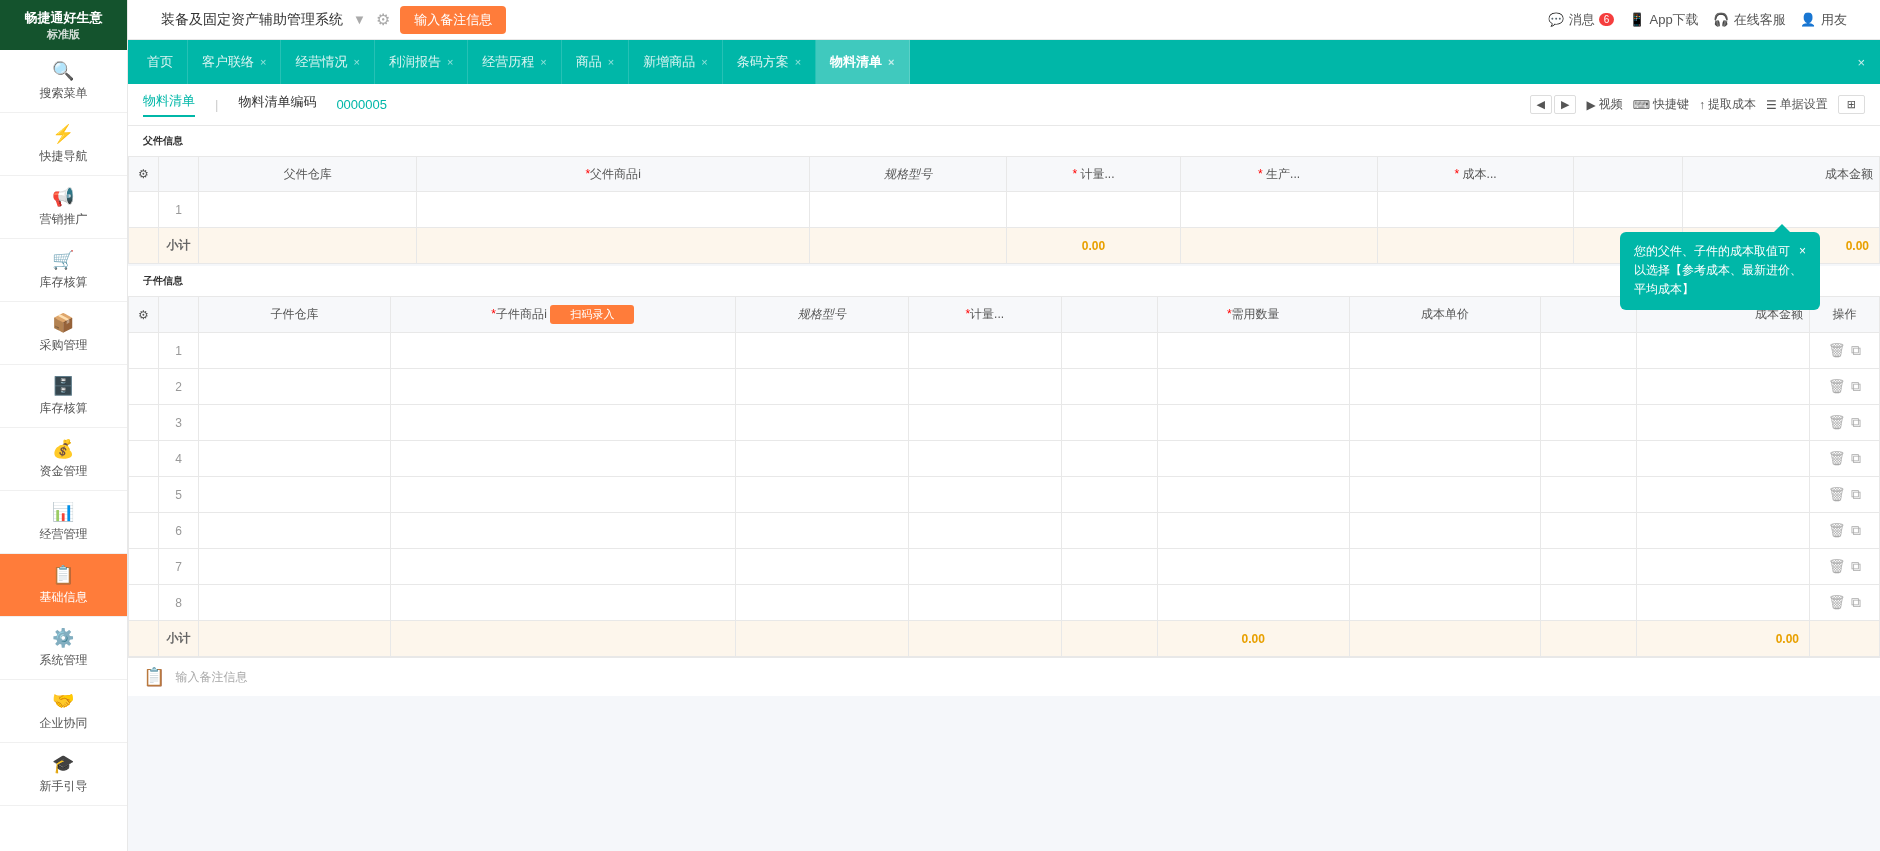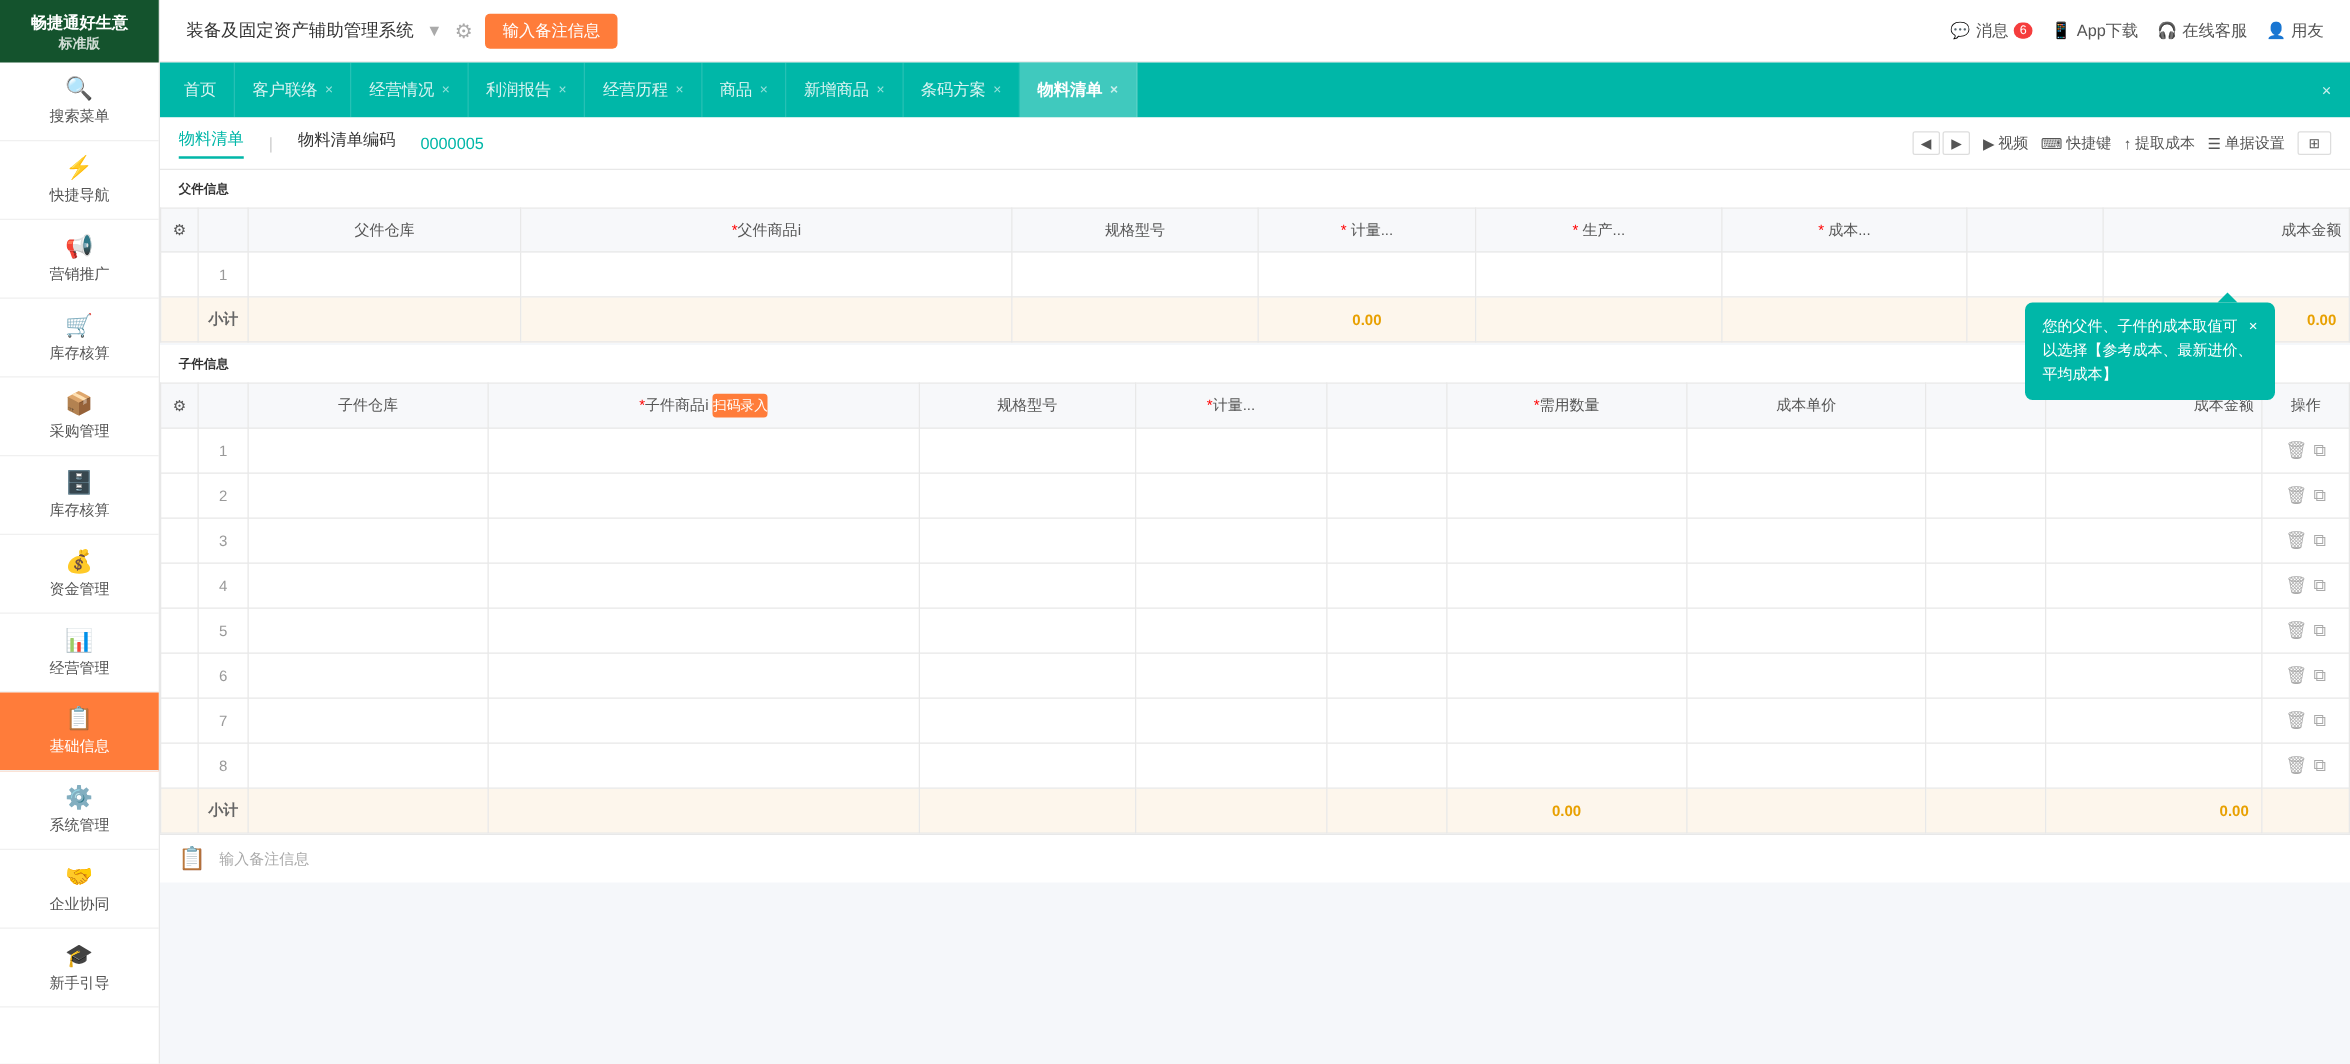--- a/index.html
+++ b/index.html
@@ -39,25 +39,25 @@
     }
     .sidebar-item.active { background: #ff7c3a; color: #fff; }
     .sidebar-item .icon { font-size: 18px; margin-bottom: 3px; }
 
     
     .main { flex: 1; display: flex; flex-direction: column; overflow: hidden; }
 
     
     .top-header {
       background: #fff;
-      height: 50px;
+      height: 40px;
       display: flex;
       align-items: center;
       justify-content: space-between;
-      padding: 0 21px;
+      padding: 0 33px;
       border-bottom: 1px solid #e8e8e8;
     }
     .top-header-left { display: flex; align-items: center; gap: 10px; }
     .top-header-right { display: flex; align-items: center; gap: 15px; font-size: 13px; color: #555; }
     .try-btn { background: #ff7c3a; color: #fff; border: none; padding: 5px 14px; border-radius: 4px; cursor: pointer; font-size: 13px; }
     .header-icon-btn { display: flex; align-items: center; gap: 4px; cursor: pointer; color: #555; }
     .badge { background: #f53d3d; color: #fff; border-radius: 10px; font-size: 10px; padding: 1px 5px; }
 
     
     .nav-tabs {
@@ -142,21 +142,21 @@
       height: 36px;
     }
     .data-table .row-num { color: #999; width: 40px; }
     .data-table .subtotal { background: #fdf6ec; font-weight: bold; }
     .data-table .subtotal td { color: #e8a000; }
     .required { color: #f00; }
     .scan-btn {
       background: #ff7c3a;
       color: #fff;
       border: none;
-      padding: 2px 0;
+      padding: 2px 20px;
       border-radius: 3px;
       font-size: 11px;
       cursor: pointer;
     }
     .action-icons { display: flex; gap: 5px; justify-content: center; }
     .action-icon { color: #aaa; cursor: pointer; font-size: 14px; }
 
     
     .tooltip-box {
       position: absolute;
@@ -195,21 +195,21 @@
     .bottom-text { font-size: 12px; color: #aaa; }
 
     
     .nav-arrows { display: flex; align-items: center; gap: 2px; }
     .nav-arrow { background: #fff; border: 1px solid #ddd; padding: 2px 6px; cursor: pointer; font-size: 11px; color: #555; border-radius: 2px; }
 
     .gear-col { width: 30px; }
     .num-col { width: 40px; }
     .warehouse-col { min-width: 100px; }
     .product-col { min-width: 180px; }
-    .spec-col { min-width: 90px; }
+    .spec-col { min-width: 90px; font-style: italic; }
     .unit-col { min-width: 80px; }
     .prod-col { min-width: 90px; }
     .cost-col { min-width: 90px; }
     .amount-col { min-width: 90px; text-align: right !important; }
     .qty-col { min-width: 100px; }
     .unitcost-col { min-width: 100px; }
     .ops-col { width: 70px; }
   </style>
 </head>
 <body>

